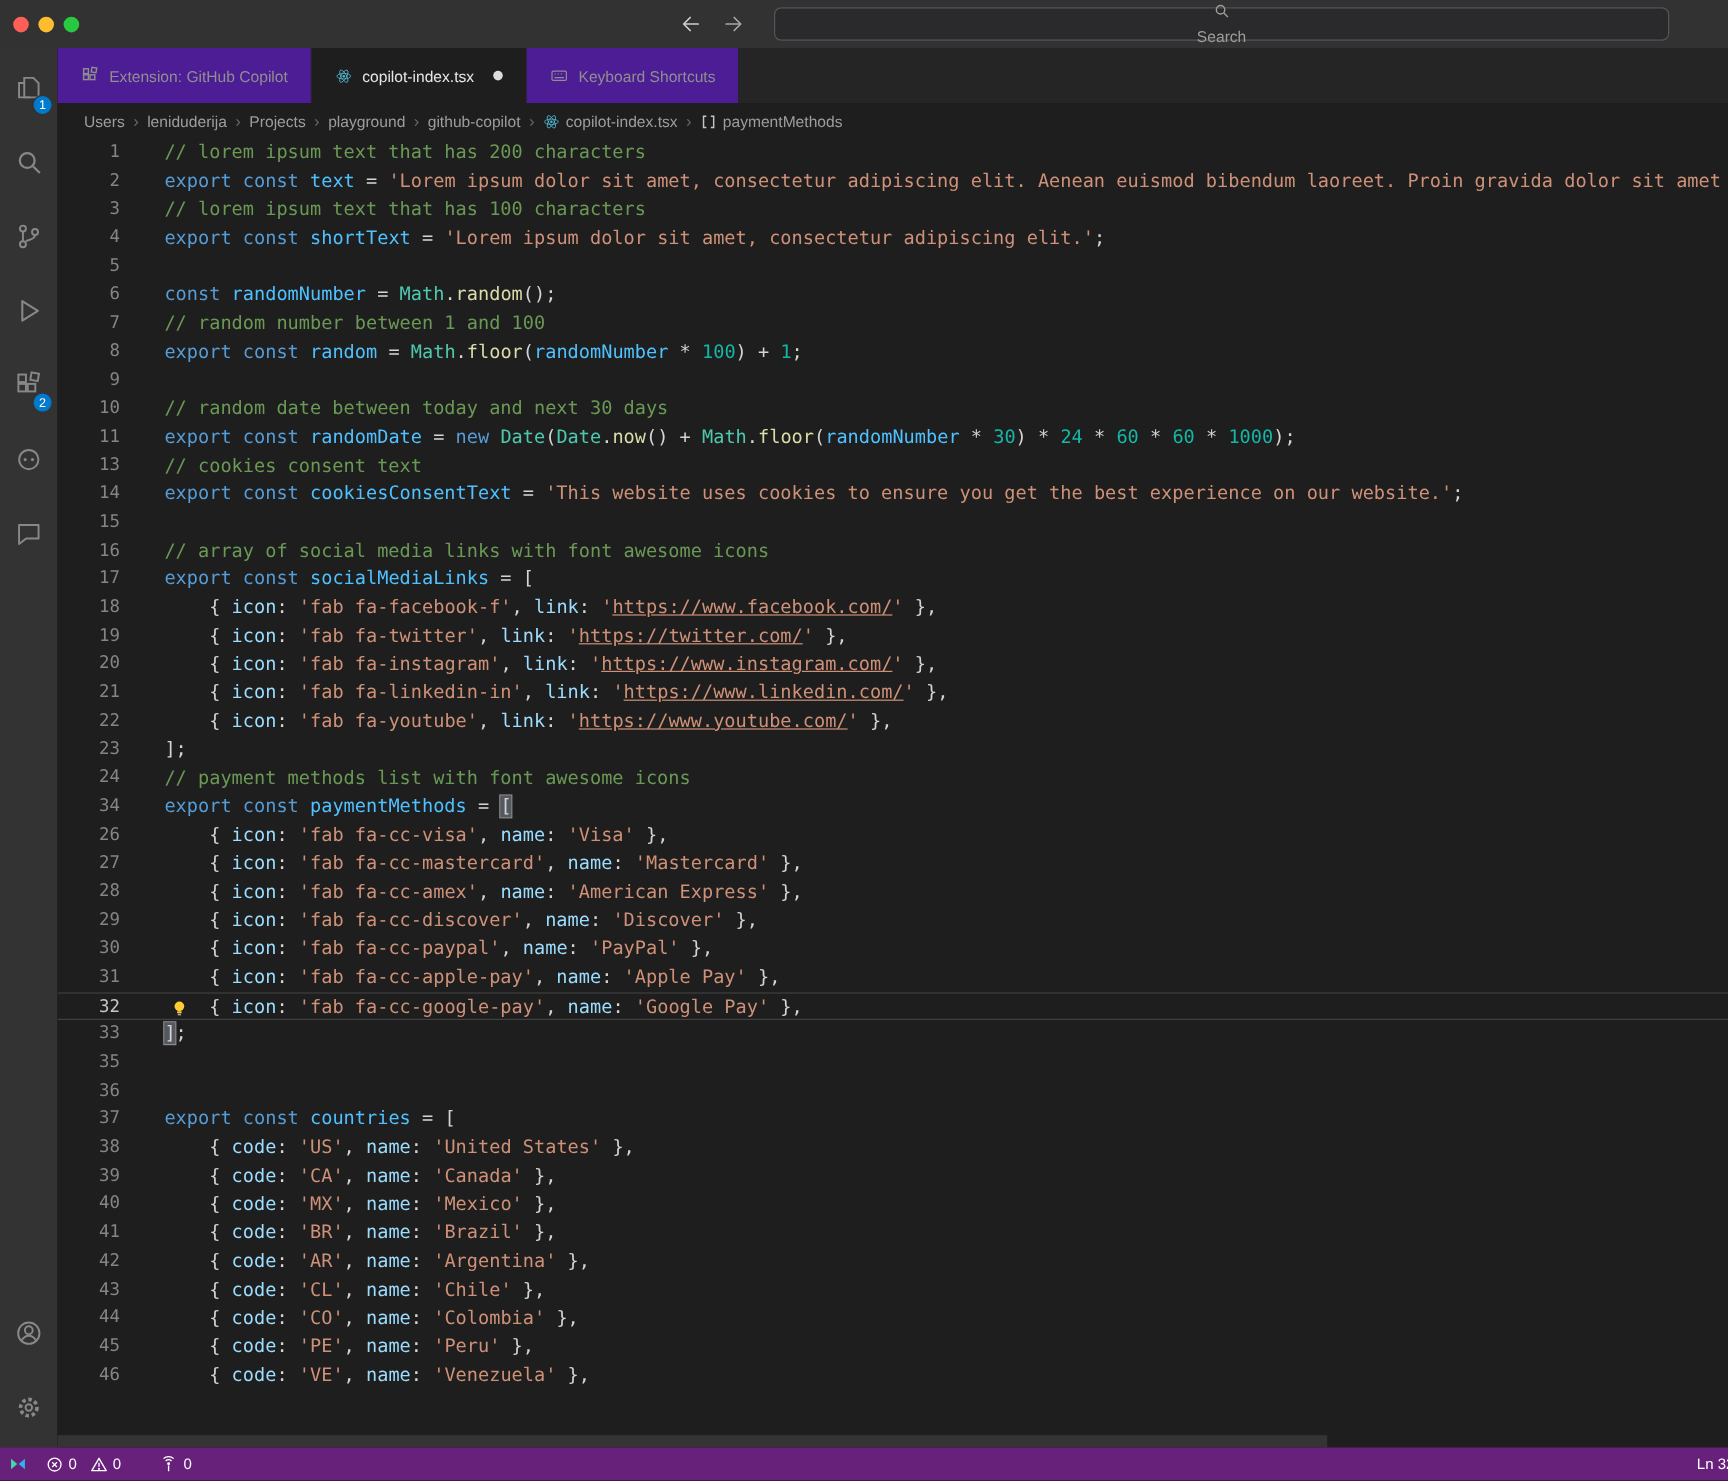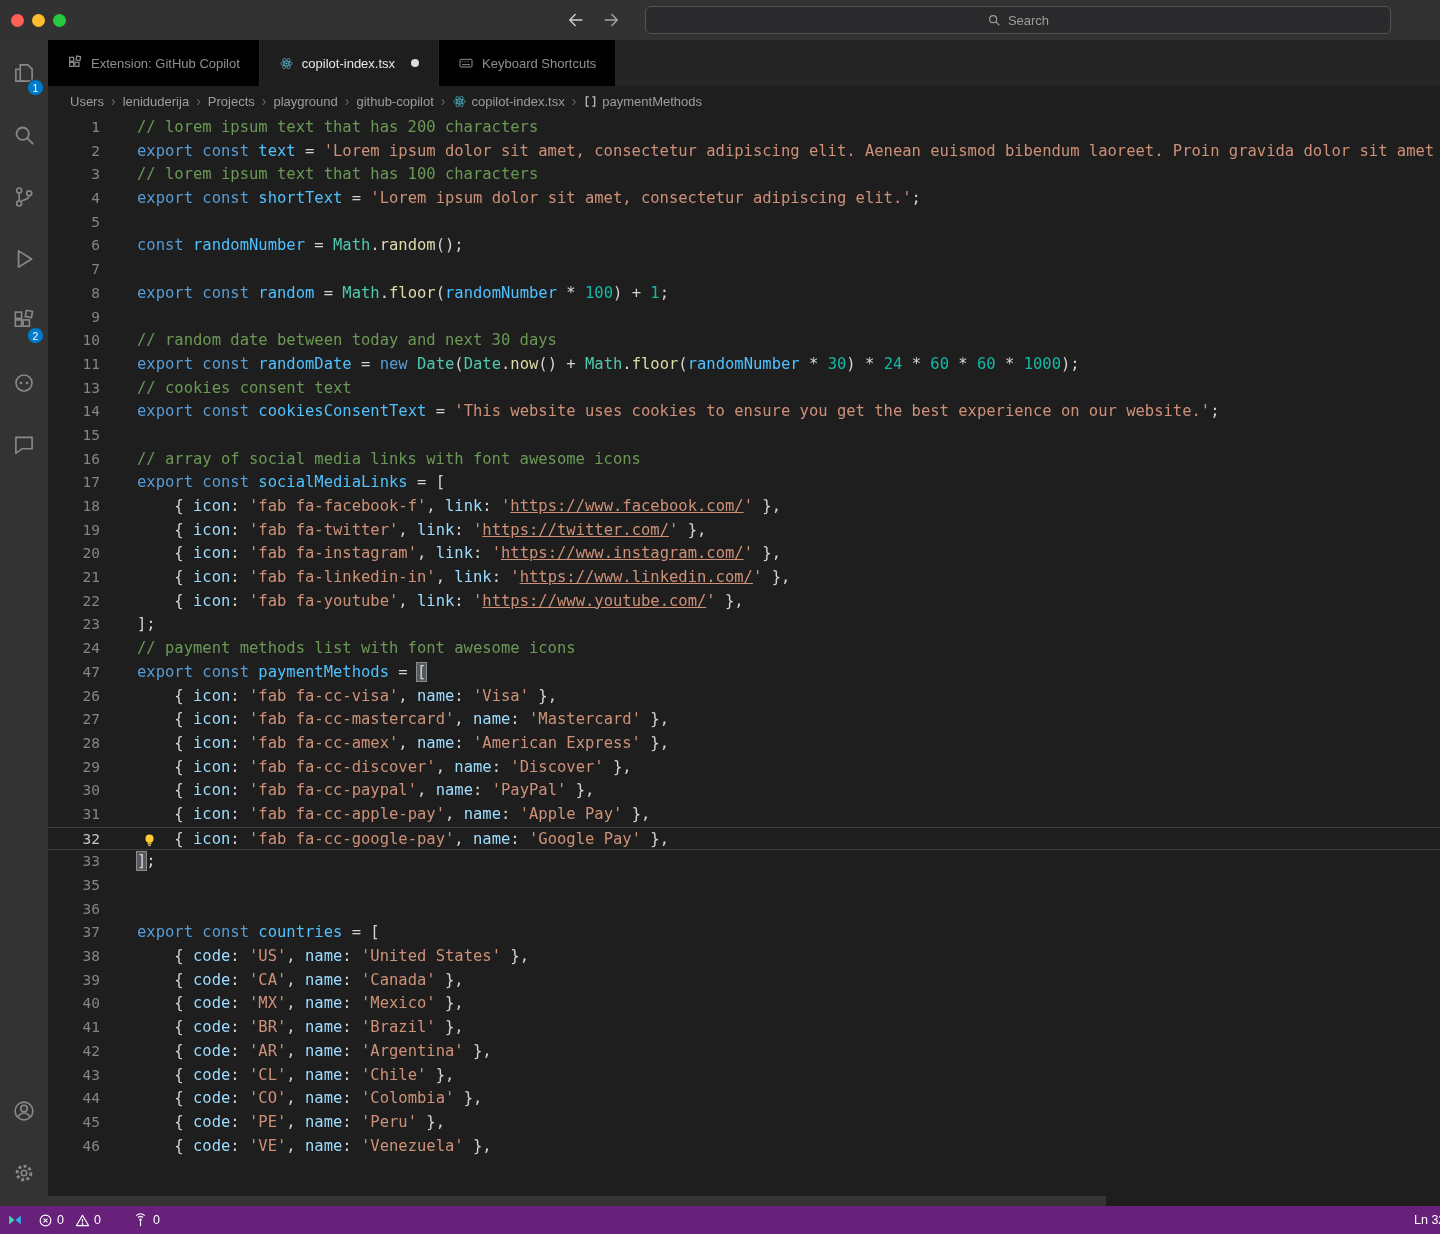--- a/index.html
+++ b/index.html
@@ -13,37 +13,37 @@
   .titlebar { height:40px; background:#323233; display:flex; align-items:center; position:relative; }
   .traffic { display:flex; gap:8px; padding-left:11px; }
   .tl { width:13px; height:13px; border-radius:50%; cursor:pointer; }
   .tl.red{ background:#ff5f57; } .tl.yellow{ background:#febc2e; } .tl.green{ background:#28c840; }
   .nav-arrows { position:absolute; left:566px; top:0; height:40px; display:flex; align-items:center; gap:15px; }
   .nav-arrows span { cursor:pointer; display:flex; }
   .searchbox {
     position:absolute; left:645px; top:6px; width:746px; height:28px;
     background:#2a2a2c; border:1px solid #545456; border-radius:6px;
     display:flex; align-items:center; justify-content:center; gap:7px;
-    color:#9d9d9d; font-size:13px; cursor:pointer;
+    color:#9d9d9d; font-size:13px; cursor:pointer;flex-direction:column;
   }
   
   .middle { display:flex; height:1166px; }
   .activitybar { width:48px; background:#333333; display:flex; flex-direction:column; align-items:center; flex:none; }
   .ab-cell { position:relative; width:48px; height:62px; display:flex; align-items:center; justify-content:center; color:#888888; cursor:pointer; }
   .ab-cell:first-child { margin-top:2px; }
   .ab-bottom { margin-top:auto; margin-bottom:2px; }
   .badge {
     position:absolute; right:4px; bottom:8px; min-width:17px; height:17px; padding:0 4px;
     border-radius:9px; background:#007acc; color:#fff; font-size:10.5px;
     display:flex; align-items:center; justify-content:center; border:1px solid #333;
   }
   .editor-col { flex:1; min-width:0; display:flex; flex-direction:column; position:relative; background:#1e1e1e; }
   
   .tabbar { height:46px; background:#252526; display:flex; align-items:stretch; flex:none; }
-  .tab { display:flex; align-items:center; gap:8px; padding:0 19px; background:#000000; color:#8f8f8f; font-size:13px; margin-right:1px; cursor:pointer; white-space:nowrap; }
+  .tab { display:flex; align-items:center; gap:8px; padding:0 19px; background:#4c1d95; color:#8f8f8f; font-size:13px; margin-right:1px; cursor:pointer; white-space:nowrap; }
   .tab.active { background:#1e1e1e; color:#e7e7e7; }
   .tab .ticon { display:flex; }
   .dot { width:8px; height:8px; border-radius:50%; background:#dcdcdc; margin-left:8px; }
   
   .breadcrumb { height:30px; flex:none; display:flex; align-items:center; gap:7px; padding-left:22px; font-size:13px; color:#9d9d9d; background:#1e1e1e; }
   .bc-item { display:flex; align-items:center; gap:4px; cursor:pointer; }
   .bc-sep { color:#6a6a6a; font-size:14px; }
   
   .codearea { flex:1; overflow:hidden; font-family:"DejaVu Sans Mono", monospace; font-size:15.5px; background:#1e1e1e; }
   .row { display:flex; height:23.7px; line-height:23.7px; position:relative; white-space:pre; cursor:text; }
@@ -294,38 +294,38 @@
             <span>paymentMethods</span>
           </span>
         </div>
       <div class="codearea">
           <div class="row"><span class="ln">1</span><span class="codetext"><span class="tk-c">// lorem ipsum text that has 200 characters</span></span></div>
           <div class="row"><span class="ln">2</span><span class="codetext"><span class="tk-k">export const </span><span class="tk-v">text</span><span class="tk-d"> = </span><span class="tk-s">'Lorem ipsum dolor sit amet, consectetur adipiscing elit. Aenean euismod bibendum laoreet. Proin gravida dolor sit amet lacus accumsan et viverra justo commodo.'</span></span></div>
           <div class="row"><span class="ln">3</span><span class="codetext"><span class="tk-c">// lorem ipsum text that has 100 characters</span></span></div>
           <div class="row"><span class="ln">4</span><span class="codetext"><span class="tk-k">export const </span><span class="tk-v">shortText</span><span class="tk-d"> = </span><span class="tk-s">'Lorem ipsum dolor sit amet, consectetur adipiscing elit.'</span><span class="tk-d">;</span></span></div>
           <div class="row"><span class="ln">5</span><span class="codetext"></span></div>
           <div class="row"><span class="ln">6</span><span class="codetext"><span class="tk-k">const </span><span class="tk-v">randomNumber</span><span class="tk-d"> = </span><span class="tk-t">Math</span><span class="tk-d">.</span><span class="tk-f">random</span><span class="tk-d">();</span></span></div>
-          <div class="row"><span class="ln">7</span></div>
+          <div class="row"><span class="ln">7</span><span class="codetext"><span class="tk-c">// random number between 1 and 100</span></span></div>
           <div class="row"><span class="ln">8</span><span class="codetext"><span class="tk-k">export const </span><span class="tk-v">random</span><span class="tk-d"> = </span><span class="tk-t">Math</span><span class="tk-d">.</span><span class="tk-f">floor</span><span class="tk-d">(</span><span class="tk-v">randomNumber</span><span class="tk-d"> * </span><span class="tk-n">100</span><span class="tk-d">) + </span><span class="tk-n">1</span><span class="tk-d">;</span></span></div>
           <div class="row"><span class="ln">9</span><span class="codetext"></span></div>
           <div class="row"><span class="ln">10</span><span class="codetext"><span class="tk-c">// random date between today and next 30 days</span></span></div>
           <div class="row"><span class="ln">11</span><span class="codetext"><span class="tk-k">export const </span><span class="tk-v">randomDate</span><span class="tk-d"> = </span><span class="tk-k">new </span><span class="tk-t">Date</span><span class="tk-d">(</span><span class="tk-t">Date</span><span class="tk-d">.</span><span class="tk-f">now</span><span class="tk-d">() + </span><span class="tk-t">Math</span><span class="tk-d">.</span><span class="tk-f">floor</span><span class="tk-d">(</span><span class="tk-v">randomNumber</span><span class="tk-d"> * </span><span class="tk-n">30</span><span class="tk-d">) * </span><span class="tk-n">24</span><span class="tk-d"> * </span><span class="tk-n">60</span><span class="tk-d"> * </span><span class="tk-n">60</span><span class="tk-d"> * </span><span class="tk-n">1000</span><span class="tk-d">);</span></span></div>
           <div class="row"><span class="ln">13</span><span class="codetext"><span class="tk-c">// cookies consent text</span></span></div>
           <div class="row"><span class="ln">14</span><span class="codetext"><span class="tk-k">export const </span><span class="tk-v">cookiesConsentText</span><span class="tk-d"> = </span><span class="tk-s">'This website uses cookies to ensure you get the best experience on our website.'</span><span class="tk-d">;</span></span></div>
           <div class="row"><span class="ln">15</span><span class="codetext"></span></div>
           <div class="row"><span class="ln">16</span><span class="codetext"><span class="tk-c">// array of social media links with font awesome icons</span></span></div>
           <div class="row"><span class="ln">17</span><span class="codetext"><span class="tk-k">export const </span><span class="tk-v">socialMediaLinks</span><span class="tk-d"> = [</span></span></div>
           <div class="row"><span class="ln">18</span><span class="codetext"><span class="tk-d">    { </span><span class="tk-p">icon</span><span class="tk-d">: </span><span class="tk-s">'fab fa-facebook-f'</span><span class="tk-d">, </span><span class="tk-p">link</span><span class="tk-d">: </span><span class="tk-s">'</span><span class="tk-u">https://www.facebook.com/</span><span class="tk-s">'</span><span class="tk-d"> },</span></span></div>
           <div class="row"><span class="ln">19</span><span class="codetext"><span class="tk-d">    { </span><span class="tk-p">icon</span><span class="tk-d">: </span><span class="tk-s">'fab fa-twitter'</span><span class="tk-d">, </span><span class="tk-p">link</span><span class="tk-d">: </span><span class="tk-s">'</span><span class="tk-u">https://twitter.com/</span><span class="tk-s">'</span><span class="tk-d"> },</span></span></div>
           <div class="row"><span class="ln">20</span><span class="codetext"><span class="tk-d">    { </span><span class="tk-p">icon</span><span class="tk-d">: </span><span class="tk-s">'fab fa-instagram'</span><span class="tk-d">, </span><span class="tk-p">link</span><span class="tk-d">: </span><span class="tk-s">'</span><span class="tk-u">https://www.instagram.com/</span><span class="tk-s">'</span><span class="tk-d"> },</span></span></div>
           <div class="row"><span class="ln">21</span><span class="codetext"><span class="tk-d">    { </span><span class="tk-p">icon</span><span class="tk-d">: </span><span class="tk-s">'fab fa-linkedin-in'</span><span class="tk-d">, </span><span class="tk-p">link</span><span class="tk-d">: </span><span class="tk-s">'</span><span class="tk-u">https://www.linkedin.com/</span><span class="tk-s">'</span><span class="tk-d"> },</span></span></div>
           <div class="row"><span class="ln">22</span><span class="codetext"><span class="tk-d">    { </span><span class="tk-p">icon</span><span class="tk-d">: </span><span class="tk-s">'fab fa-youtube'</span><span class="tk-d">, </span><span class="tk-p">link</span><span class="tk-d">: </span><span class="tk-s">'</span><span class="tk-u">https://www.youtube.com/</span><span class="tk-s">'</span><span class="tk-d"> },</span></span></div>
           <div class="row"><span class="ln">23</span><span class="codetext"><span class="tk-d">];</span></span></div>
           <div class="row"><span class="ln">24</span><span class="codetext"><span class="tk-c">// payment methods list with font awesome icons</span></span></div>
-          <div class="row"><span class="ln">47</span><span class="codetext"><span class="tk-k">export const </span><span class="tk-v">paymentMethods</span><span class="tk-d"> = </span><span class="tk-b">[</span></span></div>
+          <div class="row"><span class="ln">34</span><span class="codetext"><span class="tk-k">export const </span><span class="tk-v">paymentMethods</span><span class="tk-d"> = </span><span class="tk-b">[</span></span></div>
           <div class="row"><span class="ln">26</span><span class="codetext"><span class="tk-d">    { </span><span class="tk-p">icon</span><span class="tk-d">: </span><span class="tk-s">'fab fa-cc-visa'</span><span class="tk-d">, </span><span class="tk-p">name</span><span class="tk-d">: </span><span class="tk-s">'Visa'</span><span class="tk-d"> },</span></span></div>
           <div class="row"><span class="ln">27</span><span class="codetext"><span class="tk-d">    { </span><span class="tk-p">icon</span><span class="tk-d">: </span><span class="tk-s">'fab fa-cc-mastercard'</span><span class="tk-d">, </span><span class="tk-p">name</span><span class="tk-d">: </span><span class="tk-s">'Mastercard'</span><span class="tk-d"> },</span></span></div>
           <div class="row"><span class="ln">28</span><span class="codetext"><span class="tk-d">    { </span><span class="tk-p">icon</span><span class="tk-d">: </span><span class="tk-s">'fab fa-cc-amex'</span><span class="tk-d">, </span><span class="tk-p">name</span><span class="tk-d">: </span><span class="tk-s">'American Express'</span><span class="tk-d"> },</span></span></div>
           <div class="row"><span class="ln">29</span><span class="codetext"><span class="tk-d">    { </span><span class="tk-p">icon</span><span class="tk-d">: </span><span class="tk-s">'fab fa-cc-discover'</span><span class="tk-d">, </span><span class="tk-p">name</span><span class="tk-d">: </span><span class="tk-s">'Discover'</span><span class="tk-d"> },</span></span></div>
           <div class="row"><span class="ln">30</span><span class="codetext"><span class="tk-d">    { </span><span class="tk-p">icon</span><span class="tk-d">: </span><span class="tk-s">'fab fa-cc-paypal'</span><span class="tk-d">, </span><span class="tk-p">name</span><span class="tk-d">: </span><span class="tk-s">'PayPal'</span><span class="tk-d"> },</span></span></div>
           <div class="row"><span class="ln">31</span><span class="codetext"><span class="tk-d">    { </span><span class="tk-p">icon</span><span class="tk-d">: </span><span class="tk-s">'fab fa-cc-apple-pay'</span><span class="tk-d">, </span><span class="tk-p">name</span><span class="tk-d">: </span><span class="tk-s">'Apple Pay'</span><span class="tk-d"> },</span></span></div>
           <div class="row active"><span class="ln">32</span><span class="codetext"><span class="tk-d">    { </span><span class="tk-p">icon</span><span class="tk-d">: </span><span class="tk-s">'fab fa-cc-google-pay'</span><span class="tk-d">, </span><span class="tk-p">name</span><span class="tk-d">: </span><span class="tk-s">'Google Pay'</span><span class="tk-d"> },</span></span><span class="bulb"><svg width="15" height="15" viewBox="0 0 16 16">
                 <circle cx="8" cy="6" r="4.3" fill="#ffcc33"></circle>
                 <rect x="6" y="10.4" width="4" height="1.7" fill="#ffcc33"></rect>
                 <rect x="6.5" y="12.6" width="3" height="1.4" fill="#aaaaaa"></rect>

